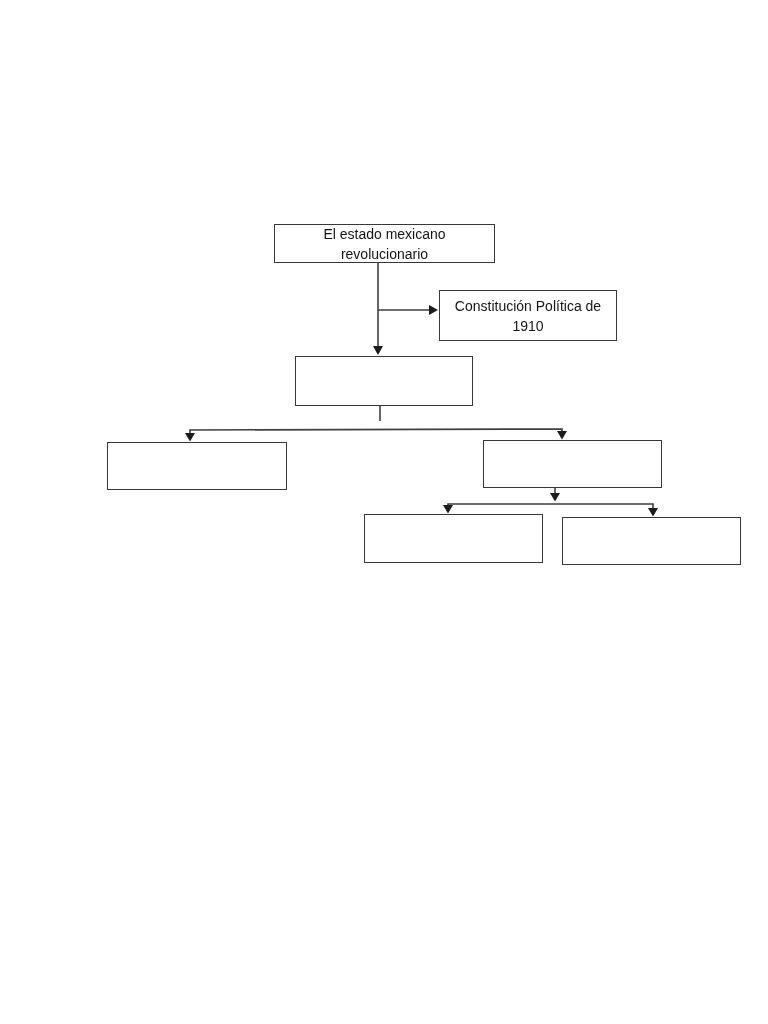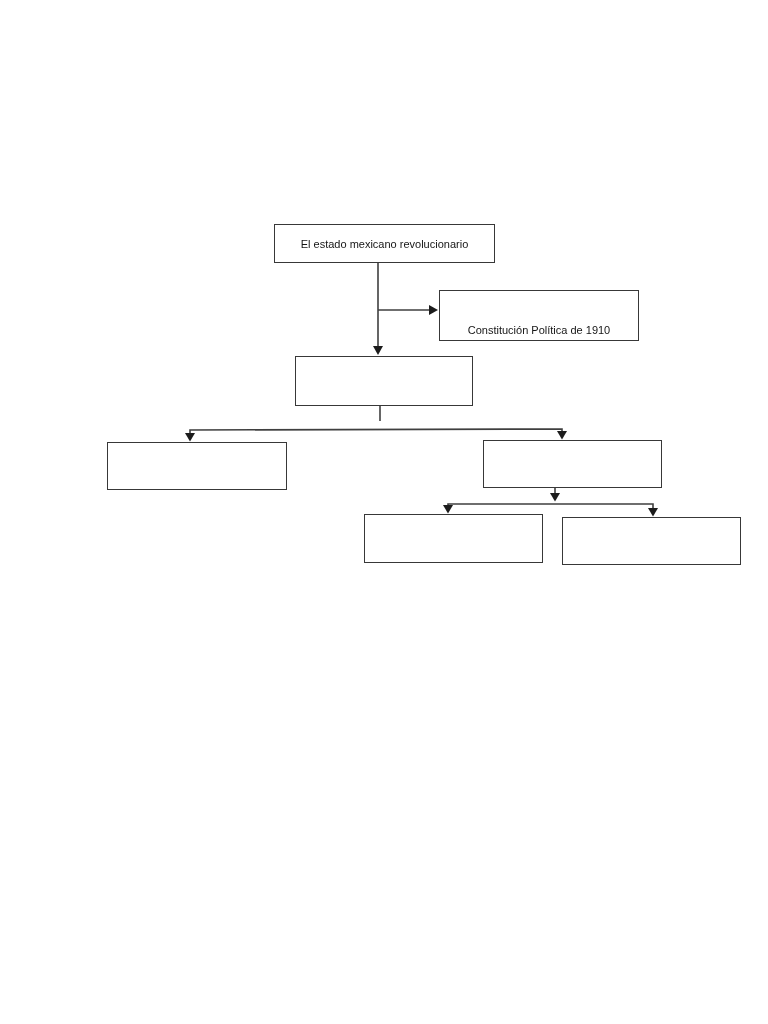--- a/index.html
+++ b/index.html
@@ -35,30 +35,30 @@
   }
   .node {
     position: absolute;
     box-sizing: border-box;
     border: 1.6px solid #383838;
     background: #ffffff;
     display: flex;
     align-items: center;
     justify-content: center;
     text-align: center;
-    font-size: 11px;
+    font-size: 14px;
     line-height: 20px;
     color: #151515;
   }
   .node .label {
     display: block;
     padding: 0 3px;
   }
   .node-root         { left: 274px; top: 224px; width: 221px; height: 39px; }
-  .node-constitucion { left: 439px; top: 290px; width: 200px; height: 51px; align-items: flex-end; }
+  .node-constitucion { left: 439px; top: 290px; width: 178px; height: 51px; }
   .node-level2       { left: 295px; top: 356px; width: 178px; height: 50px; }
   .node-left         { left: 107px; top: 442px; width: 180px; height: 48px; }
   .node-right        { left: 483px; top: 440px; width: 179px; height: 48px; }
   .node-bottom-left  { left: 364px; top: 514px; width: 179px; height: 49px; }
   .node-bottom-right { left: 562px; top: 517px; width: 179px; height: 48px; }
 </style>
 </head>
 <body>
 
 <div class="page">

